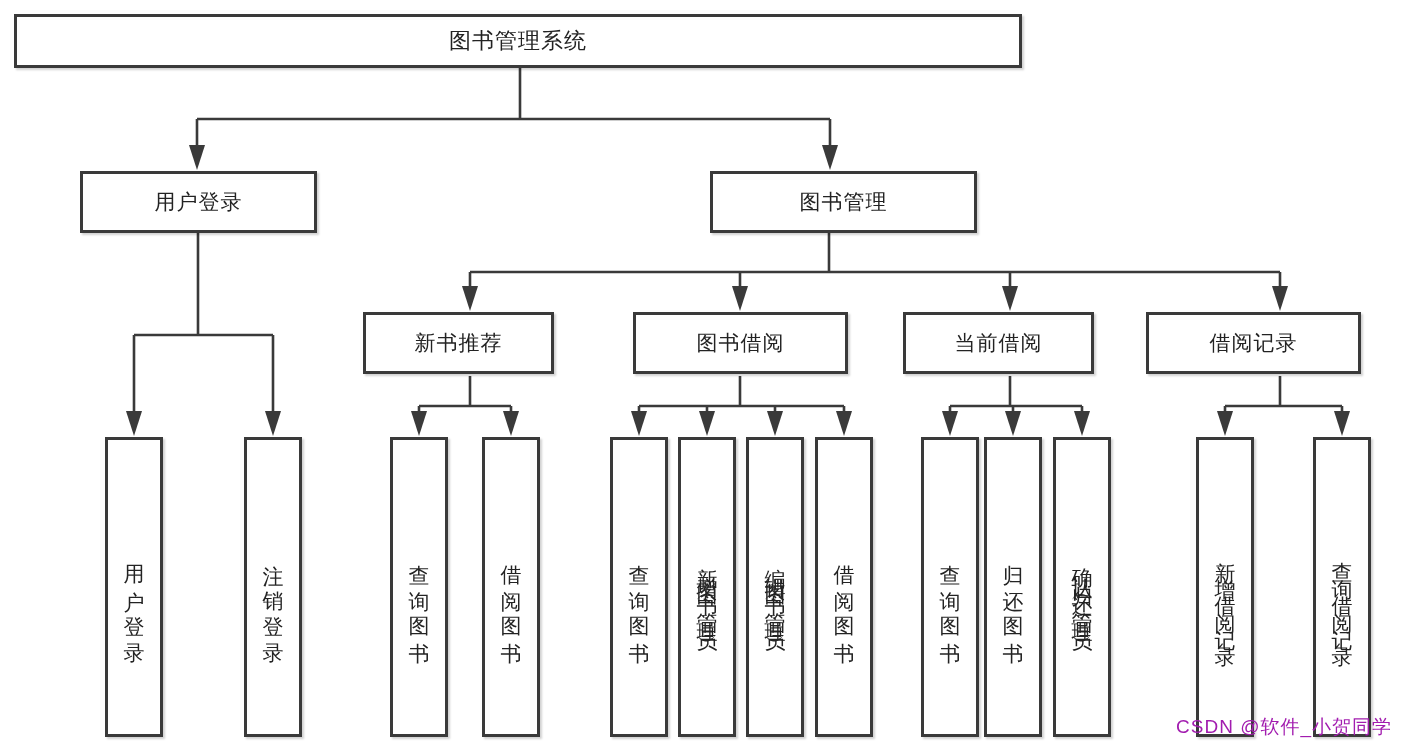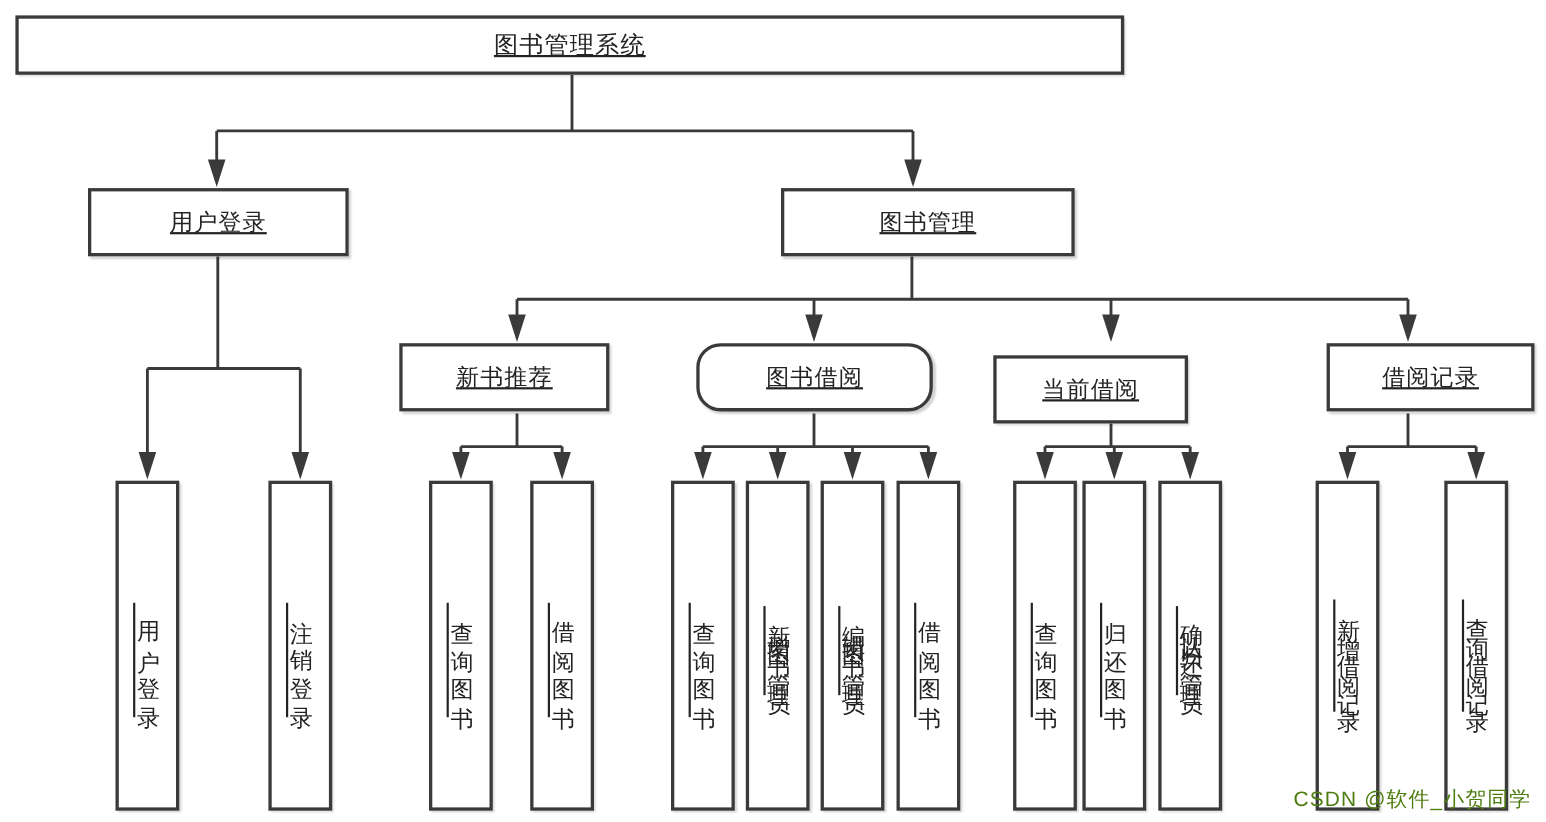--- a/index.html
+++ b/index.html
@@ -7,34 +7,33 @@
     position:relative;width:1405px;height:747px;background:#ffffff;overflow:hidden;
     font-family:"Liberation Sans",sans-serif;color:#232323;
   }
   .wires{position:absolute;left:0;top:0;z-index:1;}
   .node{
     position:absolute;box-sizing:border-box;background:#ffffff;
     border:3px solid #3a3a3a;z-index:2;
     display:flex;align-items:center;justify-content:center;
     box-shadow:2px 2px 2px rgba(0,0,0,0.18);
     color:#232323;
-    text-decoration:underline;
   }
   .hbox{height:62px;font-size:21px;letter-spacing:1px;white-space:nowrap;}
   .root{height:54px;font-size:22px;}
   .leaf{
     top:437px;width:58px;height:300px;font-size:21px;
     writing-mode:vertical-rl;text-orientation:mixed;
   }
   .ls4{letter-spacing:26px;padding-top:26px;}
   .ls6{letter-spacing:17px;padding-top:17px;}
   .ls9{letter-spacing:9px;padding-top:9px;}
   .watermark{
     position:absolute;top:714px;right:13px;z-index:5;
-    font-size:19px;letter-spacing:1px;color:#4d7c0f;white-space:nowrap;
+    font-size:19px;letter-spacing:1px;color:#a21caf;white-space:nowrap;
   }
 </style>
 </head>
 <body>
 
 <div class="canvas">
 
   <svg class="wires" width="1405" height="747" viewBox="0 0 1405 747">
     <g stroke="#3a3a3a" stroke-width="2.6" fill="none">
 
@@ -91,23 +90,23 @@
       <polygon points="1334,411 1350,411 1342,436"></polygon>
     </g>
   </svg>
 
   <div class="node hbox root" style="left:14px;top:14px;width:1008px;">图书管理系统</div>
 
   <div class="node hbox" style="left:80px;top:171px;width:237px;">用户登录</div>
   <div class="node hbox" style="left:710px;top:171px;width:267px;">图书管理</div>
 
   <div class="node hbox" style="left:363px;top:312px;width:191px;">新书推荐</div>
-  <div class="node hbox" style="left:633px;top:312px;width:215px;border-radius:22px;">图书借阅</div>
-  <div class="node hbox" style="left:903px;top:312px;width:177px;margin-top:11px;">当前借阅</div>
-  <div class="node hbox" style="left:1206px;top:312px;width:189px;">借阅记录</div>
+  <div class="node hbox" style="left:633px;top:312px;width:215px;">图书借阅</div>
+  <div class="node hbox" style="left:903px;top:312px;width:191px;">当前借阅</div>
+  <div class="node hbox" style="left:1146px;top:312px;width:215px;">借阅记录</div>
 
   <div class="node leaf ls4" style="left:105px;">用户登录</div>
   <div class="node leaf ls4" style="left:244px;">注销登录</div>
 
   <div class="node leaf ls4" style="left:390px;">查询图书</div>
   <div class="node leaf ls4" style="left:482px;">借阅图书</div>
 
   <div class="node leaf ls4" style="left:610px;">查询图书</div>
   <div class="node leaf ls9" style="left:678px;">新增图书（管理员）</div>
   <div class="node leaf ls9" style="left:746px;">编辑图书（管理员）</div>

